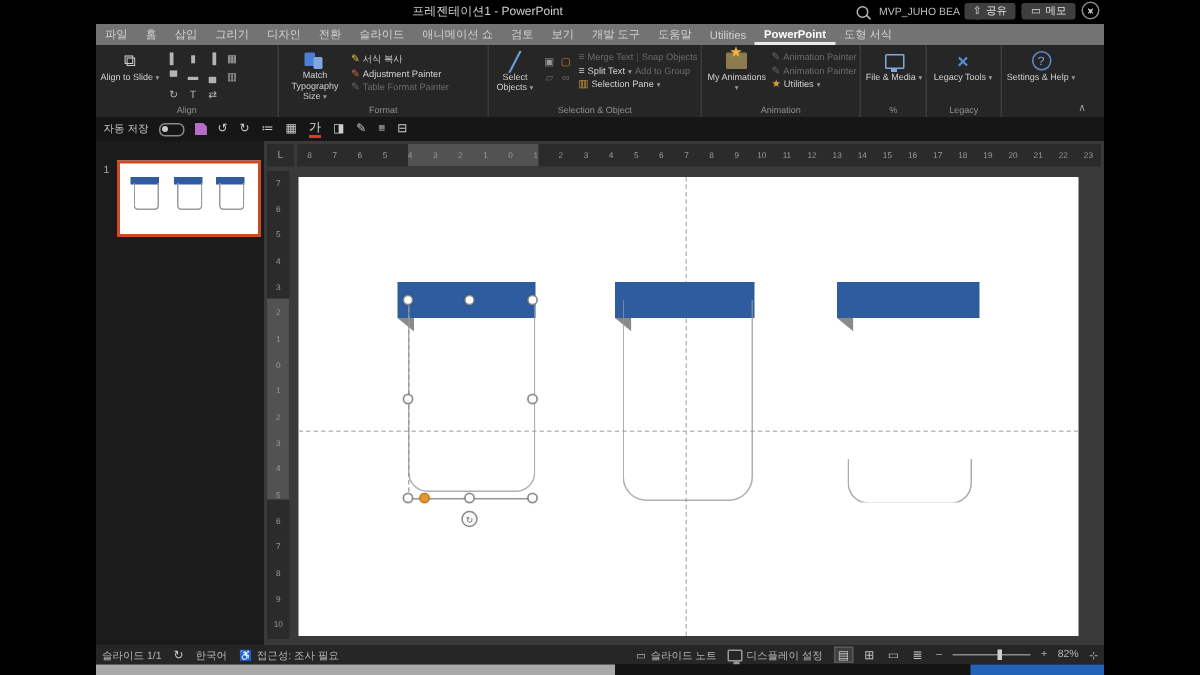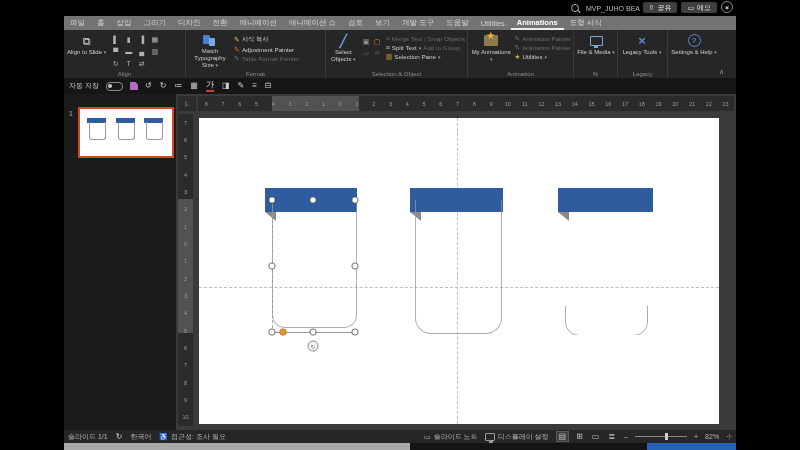--- a/index.html
+++ b/index.html
@@ -113,46 +113,47 @@
   .bottomband{position:absolute;left:0;top:443px;width:672px;height:7px;background:#141414;}
   .bb-light{position:absolute;left:0;top:0;width:346px;height:7px;background:#a9a9a9;}
   .bb-blue{position:absolute;left:583px;top:0;width:89px;height:7px;background:var(--taskblue,#2263b8);}
 </style>
 </head>
 <body>
 
 <div id="win">
 
   <div class="titlebar">
+    <div class="title-text">프레젠테이션1 - PowerPoint</div>
     <div class="tb-right">
       <span class="search-ico"></span>
       <span class="tb-user">MVP_JUHO BEA</span>
       <span class="avatar"></span>
       <span class="tb-extra">또</span>
       <span class="winbtn">—</span>
       <span class="winbtn">□</span>
       <span class="winbtn">×</span>
     </div>
   </div>
 
   <div class="tabrow">
       <div class="tab">파일</div>
       <div class="tab">홈</div>
       <div class="tab">삽입</div>
       <div class="tab">그리기</div>
       <div class="tab">디자인</div>
       <div class="tab">전환</div>
-      <div class="tab">애니메이션</div>
+      <div class="tab">슬라이드</div>
       <div class="tab">애니메이션 쇼</div>
       <div class="tab">검토</div>
       <div class="tab">보기</div>
       <div class="tab">개발 도구</div>
       <div class="tab">도움말</div>
       <div class="tab">Utilities</div>
-      <div class="tab active">Animations</div>
+      <div class="tab active">PowerPoint</div>
       <div class="tab">도형 서식</div>
     </div>
   <div class="tabrow-right">
     <span class="pillbtn">
         <span>⇧</span>
         <span>공유</span>
       </span>
     <span class="pillbtn">
         <span>▭</span>
         <span>메모</span>

